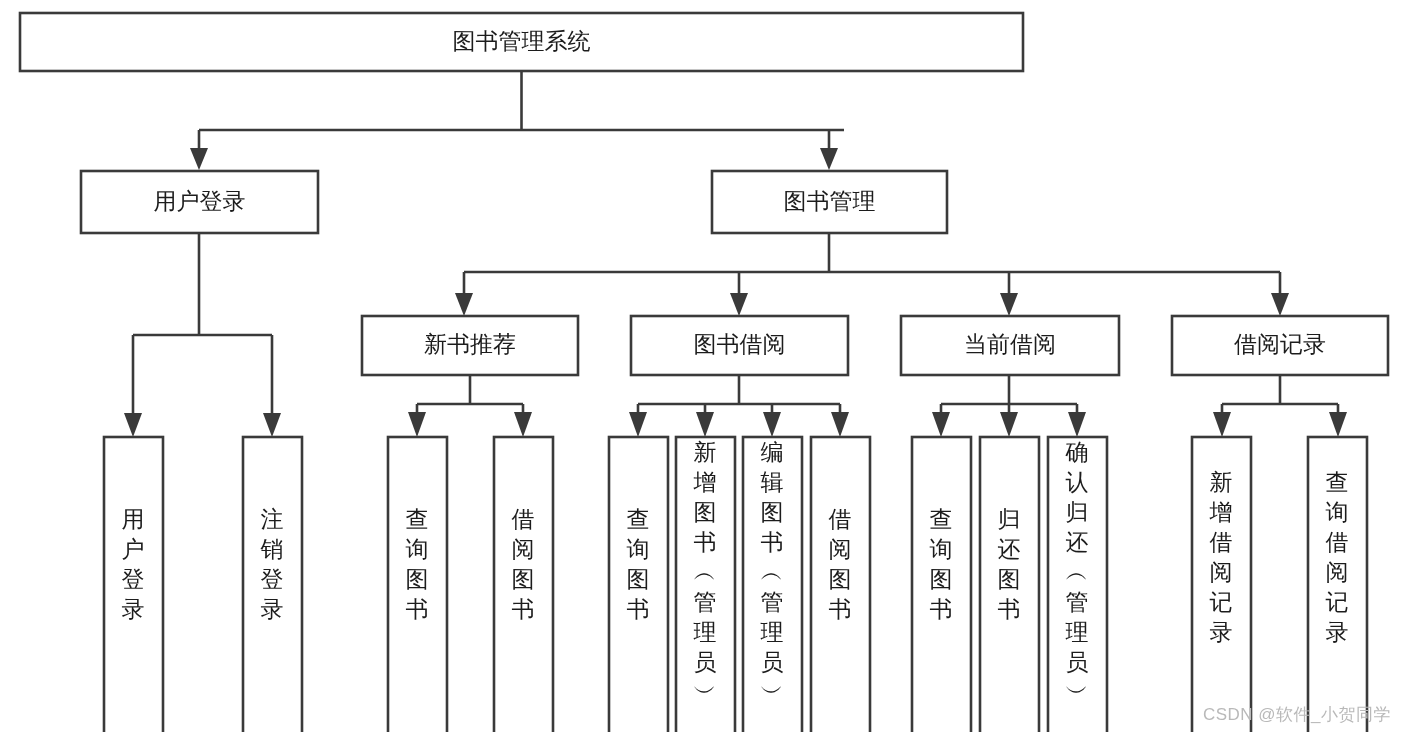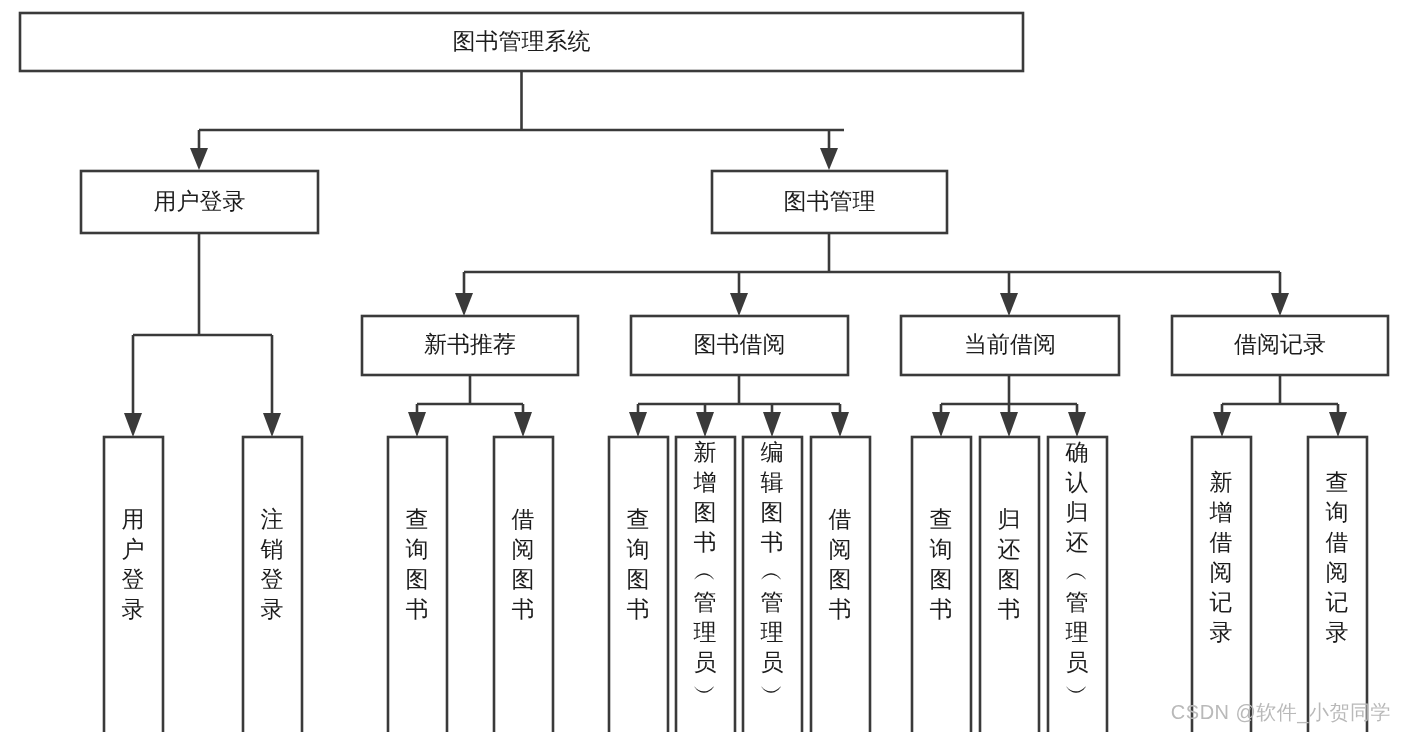--- a/index.html
+++ b/index.html
@@ -52,21 +52,21 @@
     font-family: "Liberation Sans", "DejaVu Sans", sans-serif;
     font-size: 23px;
     fill: #1c1c1c;
     text-anchor: middle;
   }
   .watermark {
     position: absolute;
     right: 14px;
     bottom: 6px;
     font-family: "Liberation Sans", "DejaVu Sans", sans-serif;
-    font-size: 20px;
+    font-size: 17px;
     color: #b9b9b9;
     white-space: nowrap;
     letter-spacing: 0.5px;
     user-select: none;
   }
 </style>
 </head>
 <body>
 
 <div id="diagram-root">

